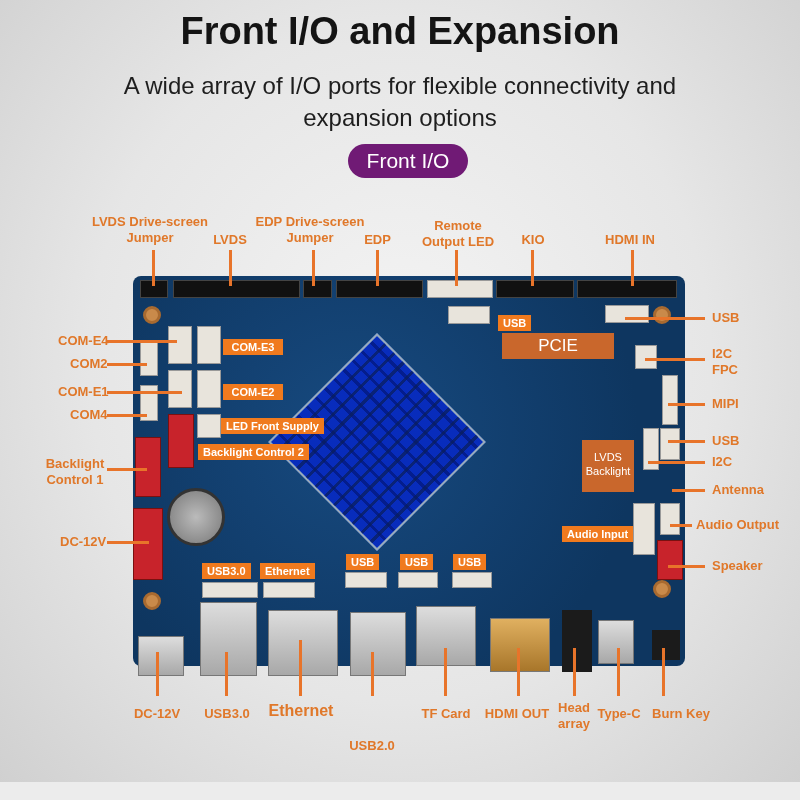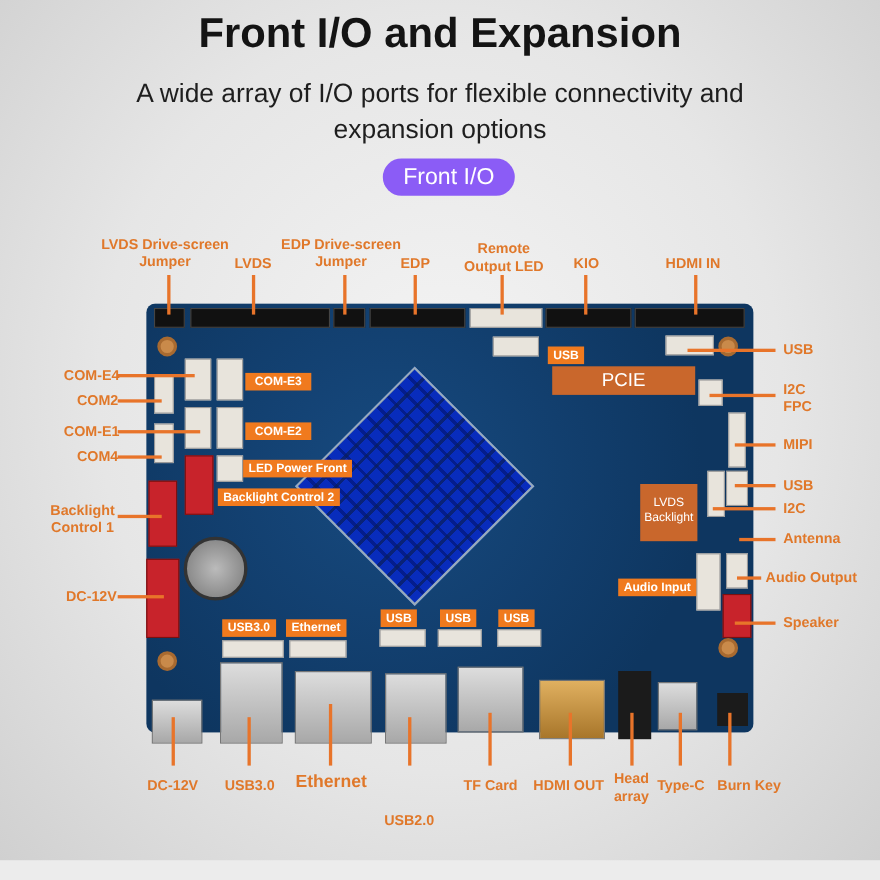--- a/index.html
+++ b/index.html
@@ -1,38 +1,38 @@
 <!DOCTYPE html>
 <html><head>
 <meta charset="utf-8">
 <style>
   html,body{margin:0;padding:0;}
   body{width:800px;height:800px;overflow:hidden;position:relative;
     background:radial-gradient(ellipse at 50% 45%,#f4f4f4 0%,#e6e6e6 55%,#cfcfcf 100%);
     font-family:"Liberation Sans",sans-serif;}
   .title{position:absolute;left:0;width:800px;top:10px;text-align:center;font-size:38px;font-weight:bold;color:#141414;}
   .subtitle{position:absolute;left:100px;width:600px;top:70px;text-align:center;font-size:24px;line-height:32px;color:#1e1e1e;}
-  .pill{position:absolute;left:348px;top:144px;width:120px;height:34px;border-radius:17px;background:#8b5cf6;color:#fff;font-size:21px;line-height:34px;text-align:center;}
+  .pill{position:absolute;left:348px;top:144px;width:120px;height:34px;border-radius:17px;background:#701a75;color:#fff;font-size:21px;line-height:34px;text-align:center;}
   .board{position:absolute;left:133px;top:276px;width:552px;height:390px;background:#0f3a66;border-radius:8px;
     background-image:radial-gradient(circle at 40% 40%,#174a80 0%,#0e3660 70%);}
   .hs{position:absolute;left:300px;top:365px;width:150px;height:150px;transform:rotate(45deg);
     background:repeating-linear-gradient(0deg,#2f6fe0 0 10px,#1848a8 10px 13px),#2a66d6;
     background-blend-mode:multiply;border:2px solid #9ab;}
   .hs::after{content:"";position:absolute;inset:0;background:repeating-linear-gradient(90deg,transparent 0 10px,rgba(10,30,90,.7) 10px 13px);}
   .hdr{position:absolute;background:#111;border:1px solid #444;height:16px;}
   .conn-w{position:absolute;background:#e8e4dc;border:1px solid #999;}
   .conn-r{position:absolute;background:#c8232b;border:1px solid #7a1010;}
   .metal{position:absolute;background:linear-gradient(#ddd,#a8a8a8);border:1px solid #777;}
   .lbl{position:absolute;color:#e0782a;font-size:13px;font-weight:bold;line-height:16px;white-space:nowrap;}
   .lbl.c{text-align:center;}
   .lbl.big{font-size:16px;}
   .tag{position:absolute;background:#f07a1e;color:#fff;font-size:11px;font-weight:bold;padding:1px 5px;line-height:14px;white-space:nowrap;}
   .vline{position:absolute;width:3px;background:#e8742a;}
   .hline{position:absolute;height:3px;background:#e8742a;}
-  .pcie{position:absolute;left:502px;top:333px;width:130px;height:26px;background:#c9672c;color:#fff;font-size:17px;text-align:center;line-height:26px;}
+  .pcie{position:absolute;left:502px;top:333px;width:112px;height:26px;background:#c9672c;color:#fff;font-size:17px;text-align:center;line-height:26px;}
   .wifi{position:absolute;left:582px;top:440px;width:52px;height:52px;background:#c9672c;color:#fff;font-size:11px;text-align:center;line-height:14px;padding-top:10px;box-sizing:border-box;}
   .battery{position:absolute;left:167px;top:488px;width:52px;height:52px;border-radius:50%;background:radial-gradient(circle,#bbb,#777);border:3px solid #333;}
   .mount{position:absolute;width:18px;height:18px;border-radius:50%;background:#c98a4a;border:3px solid #a86a30;box-sizing:border-box;}
   .floor{position:absolute;left:0;top:782px;width:800px;height:18px;background:#ececec;}
 </style>
 </head>
 <body>
 
 <div class="title">Front I/O and Expansion</div>
 <div class="subtitle">A wide array of I/O ports for flexible connectivity and expansion options</div>
@@ -94,21 +94,21 @@
   <div class="metal" style="left:350px;top:612px;width:54px;height:62px"></div>
   <div class="metal" style="left:416px;top:606px;width:58px;height:58px"></div>
   <div class="metal" style="left:490px;top:618px;width:58px;height:52px;background:linear-gradient(#e0b060,#a8762a)"></div>
   <div style="position:absolute;left:562px;top:610px;width:30px;height:62px;background:#1b1b1b"></div>
   <div class="metal" style="left:598px;top:620px;width:34px;height:42px"></div>
   <div style="position:absolute;left:652px;top:630px;width:28px;height:30px;background:#1b1b1b"></div>
 
   <div class="tag" style="left:498px;top:315px">USB</div>
   <div class="tag" style="left:223px;top:339px;width:50px;text-align:center">COM-E3</div>
   <div class="tag" style="left:223px;top:384px;width:50px;text-align:center">COM-E2</div>
-  <div class="tag" style="left:221px;top:418px">LED Power Front</div>
+  <div class="tag" style="left:221px;top:418px">LED Front Supply</div>
   <div class="tag" style="left:198px;top:444px">Backlight Control 2</div>
   <div class="tag" style="left:202px;top:563px">USB3.0</div>
   <div class="tag" style="left:260px;top:563px">Ethernet</div>
   <div class="tag" style="left:346px;top:554px">USB</div>
   <div class="tag" style="left:400px;top:554px">USB</div>
   <div class="tag" style="left:453px;top:554px">USB</div>
   <div class="tag" style="left:562px;top:526px">Audio Input</div>
 </div>
 
 <div class="lbl c" style="left:80px;top:214px;width:140px">

